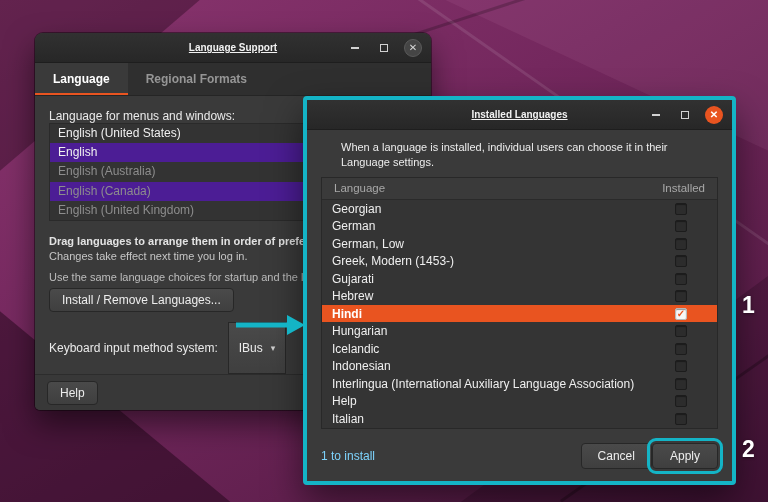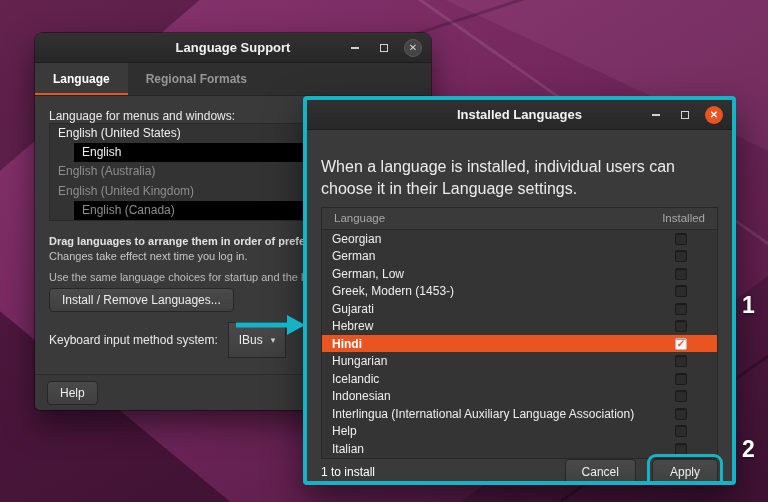--- a/index.html
+++ b/index.html
@@ -19,21 +19,21 @@
   .wp-line.l1 { left: 380px; top: -30px; width: 620px; background: rgba(255,255,255,.10); transform: rotate(35deg); transform-origin: left top; }
   .wp-line.l2 { left: 300px; top: 70px; width: 520px; background: rgba(0,0,0,.20); transform: rotate(-18deg); transform-origin: left top; }
   .wp-line.l3 { left: 560px; top: 500px; width: 420px; background: rgba(0,0,0,.25); transform: rotate(-35deg); transform-origin: left top; }
 
   
   .window { position: absolute; background: #3a3a3a;
             box-shadow: 0 14px 30px rgba(0,0,0,.5), 0 0 0 1px rgba(0,0,0,.4); }
   .titlebar { height: 30px; background: linear-gradient(#313131, #272727);
               border-bottom: 1px solid #1e1e1e; display: flex; align-items: center;
               justify-content: center; position: relative; flex: 0 0 auto; }
-  .titlebar .title { font-size: 13px; font-weight: bold; color: #f2f2f2; }
+  .titlebar .title { font-size: 10px; font-weight: bold; color: #f2f2f2; text-decoration: underline; }
   .win-controls { position: absolute; right: 9px; top: 0; height: 30px;
                   display: flex; align-items: center; gap: 11px; }
   .ctrl { width: 18px; height: 18px; display: flex; align-items: center;
           justify-content: center; border-radius: 50%; color: #d8d8d8;
           font-size: 10px; line-height: 1; cursor: default; }
   .ctrl .bar { width: 8px; height: 2px; background: #d2d2d2; }
   .ctrl .box { width: 8px; height: 8px; border: 1px solid #d2d2d2; }
   .ctrl.circle { background: #454545; border: 1px solid #5a5a5a; }
   .ctrl.close-orange { background: #e95420; color: #fff; font-weight: bold; }
 
@@ -41,66 +41,66 @@
   .ls-window { left: 35px; top: 33px; width: 396px; height: 377px;
                border-radius: 8px 8px 5px 5px; overflow: hidden; z-index: 1; }
   .tabbar { display: flex; background: #2f2f2f; border-bottom: 1px solid #252525; height: 33px; }
   .tab { padding: 0 18px; display: flex; align-items: center; font-size: 12px;
          font-weight: bold; color: #969696; }
   .tab.active { color: #ffffff; background: #3a3a3a; box-shadow: inset 0 -2px 0 #e95420; }
   .ls-content { padding: 13px 14px 0; color: #e6e6e6; }
   .field-label { font-size: 12px; color: #eaeaea; height: 14px; line-height: 14px; }
   .ls-list { border: 1px solid #2a2a2a; background: #333333; }
   .ls-row { height: 19.2px; line-height: 19.2px; padding: 0 8px; font-size: 12px; color: #f0f0f0; }
-  .ls-row.alt { background: #000000; margin-left: 24px; }
+  .ls-row.alt { background: #4c1d95; }
   .ls-row.dim { color: #8d8d8d; }
   .hint { margin-top: 13px; font-size: 11px; line-height: 1.35; color: #c6c6c6; }
   .hint .strong { display: block; font-weight: bold; color: #e3e3e3; }
   .btn { display: inline-block; padding: 4px 12px; background: linear-gradient(#4a4a4a, #3f3f3f);
          border: 1px solid #272727; border-radius: 4px; color: #ededed; font-size: 12px;
          font-family: "Liberation Sans", sans-serif; cursor: default; }
   .btn-row-1 { margin-top: 2px; }
   .small-hint { margin-top: 7px; font-size: 11px; color: #bdbdbd; white-space: nowrap; overflow: hidden; height: 13px; }
   .btn-row-2 { margin-top: 4px; }
   .kbd-row { margin-top: 10px; display: flex; align-items: center; gap: 10px;
              font-size: 12px; color: #eaeaea; }
-  .dropdown { display: inline-flex; align-items: center; gap: 8px; padding: 10px 10px;
+  .dropdown { display: inline-flex; align-items: center; gap: 8px; padding: 18px 10px;
               background: linear-gradient(#4a4a4a, #3f3f3f); border: 1px solid #272727;
               border-radius: 0; font-size: 12px; color: #ededed; }
   .dropdown .caret { font-size: 9px; color: #cfcfcf; }
   .ls-footer { position: absolute; left: 0; right: 0; bottom: 0; height: 36px;
                border-top: 1px solid #2c2c2c; background: #383838;
                display: flex; align-items: center; padding: 0 12px; }
 
   
   .arrow { position: absolute; left: 236px; top: 312px; z-index: 4; }
 
   
   .dialog-frame { position: absolute; left: 303px; top: 96px; width: 433px; height: 389px;
                   border: 4px solid #14b4c6; border-radius: 4px; z-index: 3;
                   box-shadow: 0 16px 36px rgba(0,0,0,.5); overflow: hidden; }
   .dialog { width: 100%; height: 100%; background: #3a3a3a; display: flex; flex-direction: column; }
-  .dlg-desc { padding: 26px 14px 0; font-size: 16px; line-height: 1.4; color: #ececec; }
+  .dlg-desc { padding: 10px 14px 0; font-size: 11px; line-height: 1.4; color: #ececec; margin-left: 20px; }
   .dlg-table { margin: 6px 14px 0; border: 1px solid #282828; background: #343434; flex: 0 0 auto; }
   .dlg-header { display: flex; justify-content: space-between; align-items: center;
                 height: 22px; padding: 0 12px; background: #3a3a3a;
                 border-bottom: 1px solid #2a2a2a; color: #a8a8a8; font-size: 11.5px; }
   .dlg-rows { height: 228px; overflow: hidden; }
   .dlg-row { display: flex; justify-content: space-between; align-items: center;
              height: 17.5px; padding: 0 30px 0 10px; font-size: 12px; color: #efefef; }
   .dlg-row.selected { background: #e95420; color: #ffffff; font-weight: bold; }
   .checkbox { width: 12px; height: 12px; flex: 0 0 auto; border-radius: 2px;
               background: #2c2c2c; border: 1px solid #1c1c1c;
               box-shadow: inset 0 1px 1px rgba(0,0,0,.4);
               display: flex; align-items: center; justify-content: center;
               font-size: 10px; line-height: 1; }
   .checkbox.checked { background: #f7f7f7; border-color: #b9b9b9; color: #e95420; font-weight: bold; }
   .dlg-actions { margin-top: auto; display: flex; align-items: center; padding: 0 14px 12px; }
-  .dlg-status { font-size: 12px; color: #ffffff; margin-right: auto; }
-  .btn.cancel { margin-right: 16px; padding: 5px 16px; }
+  .dlg-status { font-size: 12px; color: #7dd3fc; margin-right: auto; }
+  .btn.cancel { padding: 5px 16px; }
   .btn.apply { padding: 5px 17px; outline: 3px solid #14b4c6; outline-offset: 2px; text-align: right; }
 
   
   .step-num { position: absolute; z-index: 5; color: #ffffff; font-size: 23px;
               font-weight: bold; text-shadow: 0 1px 3px rgba(0,0,0,.45); }
   .step-1 { left: 742px; top: 292px; }
   .step-2 { left: 742px; top: 436px; }
 </style>
 </head>
 <body>
@@ -130,22 +130,22 @@
     <div class="tabbar">
       <div class="tab active">Language</div>
       <div class="tab">Regional Formats</div>
     </div>
     <div class="ls-content">
       <div class="field-label">Language for menus and windows:</div>
       <div class="ls-list">
           <div class="ls-row">English (United States)</div>
           <div class="ls-row alt">English</div>
           <div class="ls-row dim">English (Australia)</div>
+          <div class="ls-row alt dim">English (Canada)</div>
           <div class="ls-row dim">English (United Kingdom)</div>
-          <div class="ls-row alt dim">English (Canada)</div>
         </div>
       <div class="hint">
         <span class="strong">Drag languages to arrange them in order of preference.</span>
         <span>Changes take effect next time you log in.</span>
       </div>
       <div class="small-hint">Use the same language choices for startup and the login sc</div>
       <div class="btn-row-2">
         <button class="btn">Install / Remove Languages...</button>
       </div>
       <div class="kbd-row">

